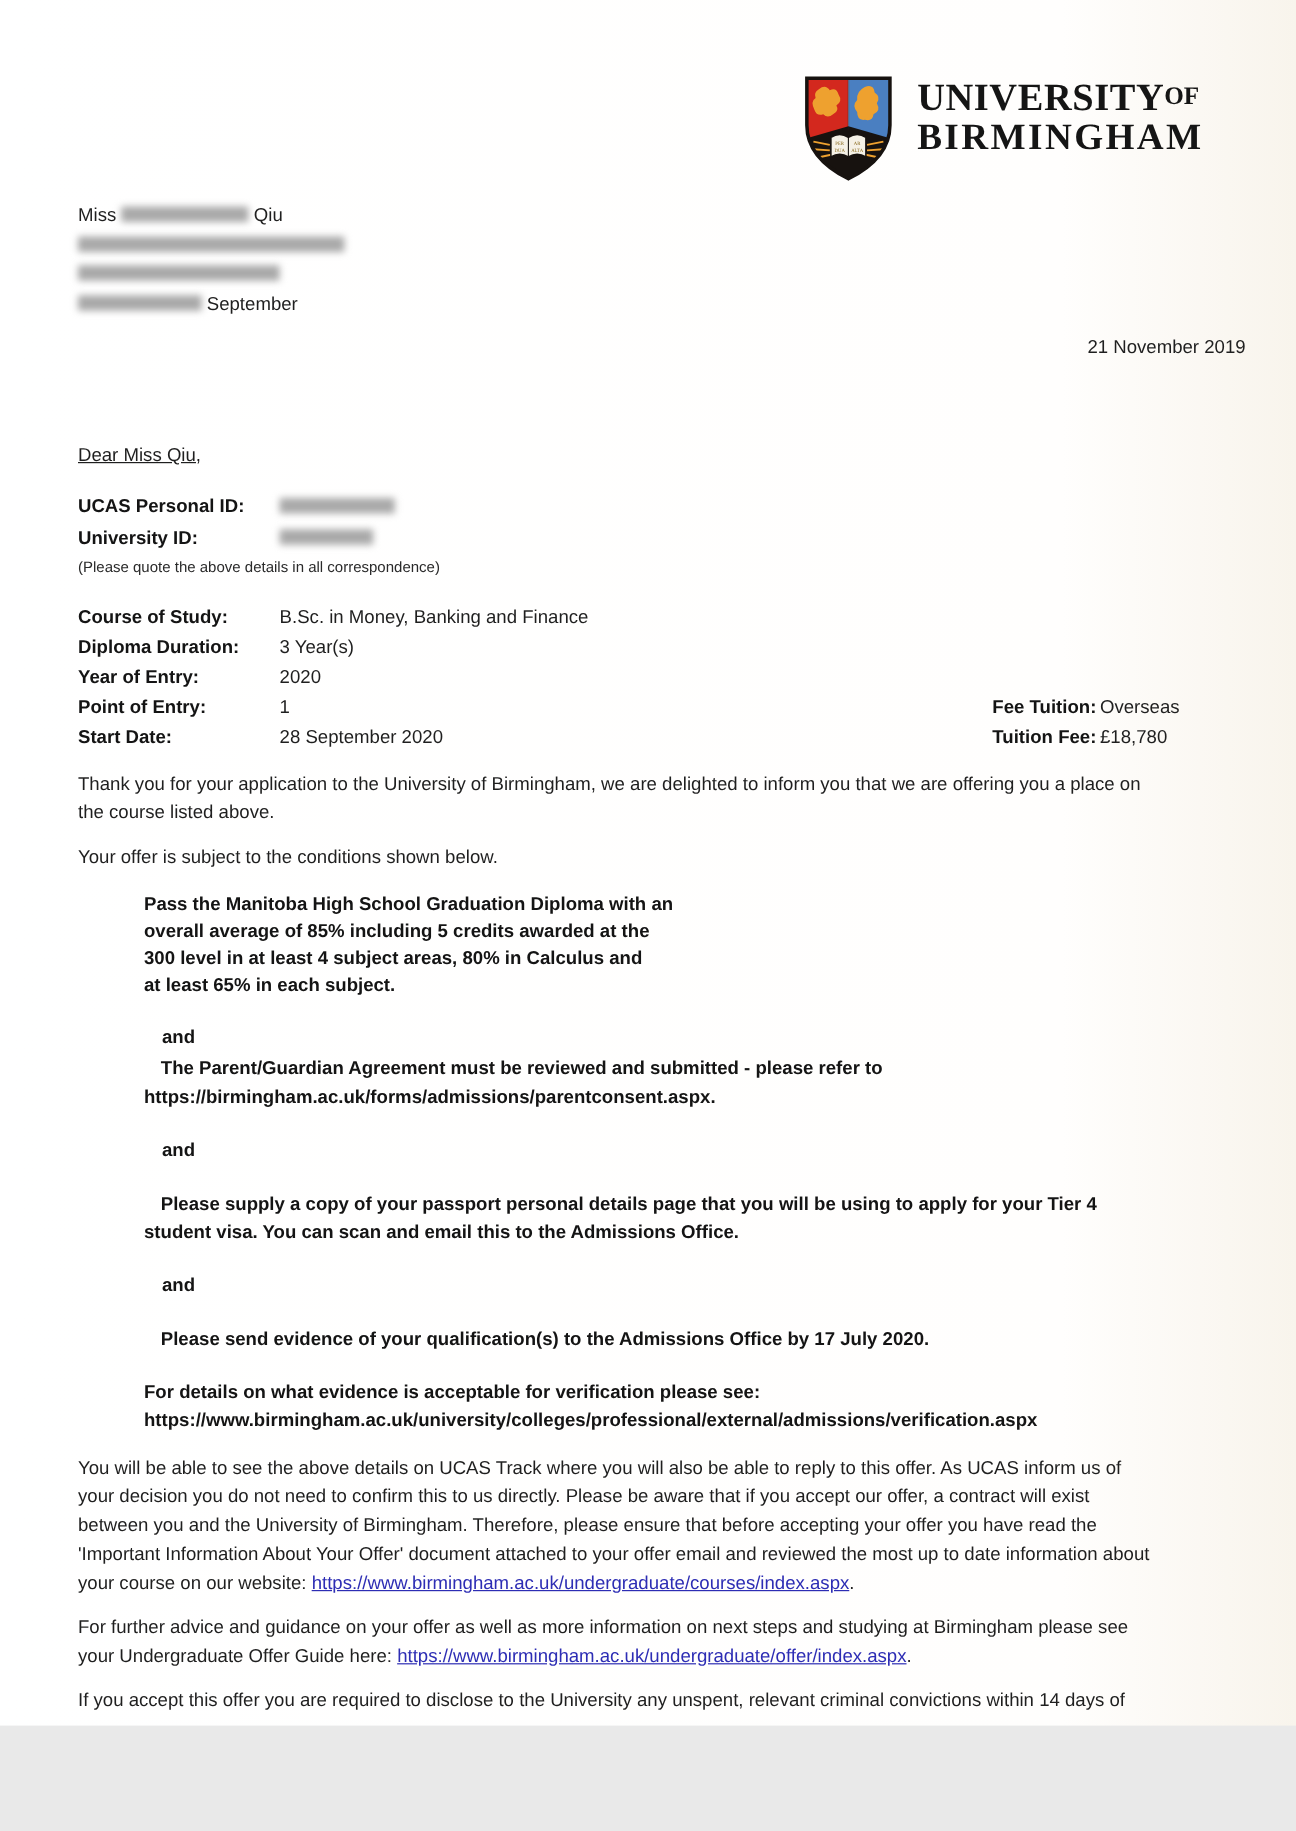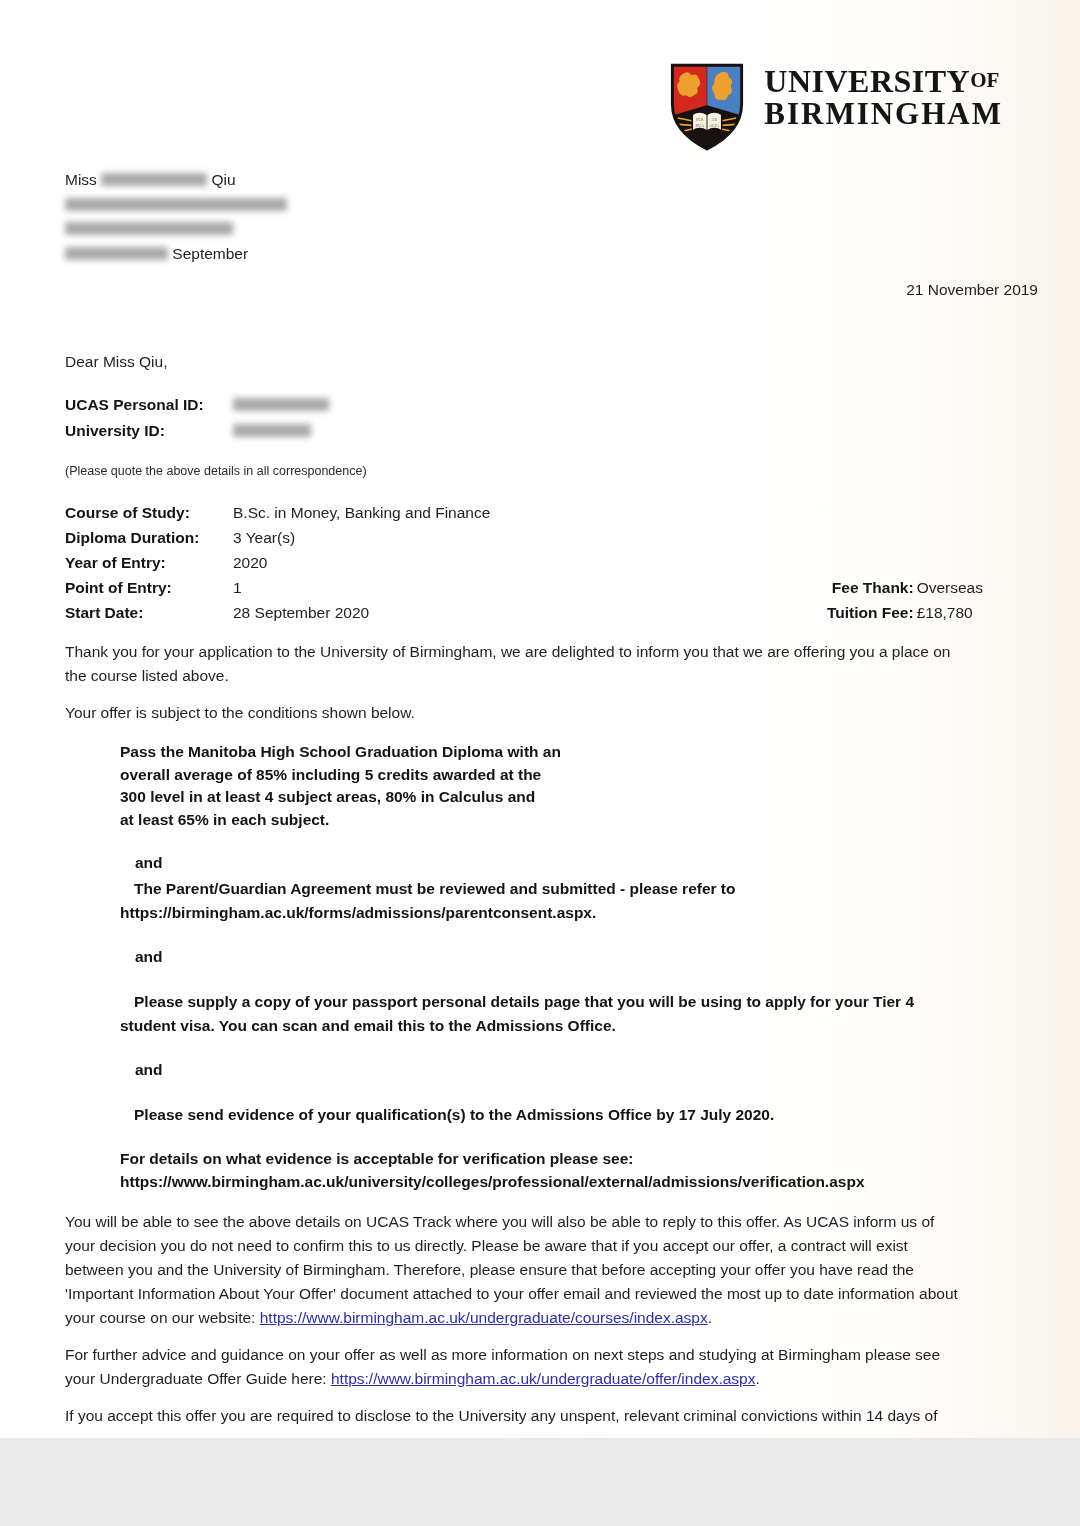--- a/index.html
+++ b/index.html
@@ -23,25 +23,25 @@
   .logo{display:flex;align-items:flex-start;gap:16px;}
   .wordmark{font-family:"Liberation Serif", serif;font-weight:700;color:#151515;padding-top:2px;}
   .wm-line1{font-size:32px;line-height:32px;letter-spacing:0.5px;}
   .wm-of{font-size:21px;vertical-align:5px;letter-spacing:0;}
   .wm-line2{font-size:31px;line-height:33px;letter-spacing:2px;}
   
   .address{margin-top:14px;line-height:24.5px;}
   .redact{display:inline-block;background:#a9a9a9;filter:blur(3px);border-radius:1px;height:13px;vertical-align:-1px;}
   
   .date{text-align:right;margin-top:15px;padding-right:17px;}
-  .salutation{margin-top:54px;}
+  .salutation{margin-top:72px;text-decoration:underline;}
   
   .ref-table{margin-top:21px;line-height:26px;}
   .row-label{display:inline-block;width:168px;font-weight:700;color:#141414;}
-  .note{margin-top:20px;font-size:12.5px;color:#2a2a2a;}
+  .note{margin-top:4px;font-size:12.5px;color:#2a2a2a;}
   .course-table{margin-top:22px;line-height:25px;position:relative;width:905px;}
   .fee-block{position:absolute;right:-13px;bottom:0;line-height:25px;}
   .fee-label{display:inline-block;min-width:94px;text-align:right;font-weight:700;color:#141414;margin-right:3px;}
   
   .para{margin:0;line-height:24px;white-space:pre-line;}
   .p-intro{margin-top:15px;}
   .p-subject{margin-top:13px;}
   .p-ucas{margin-top:17px;}
   .p-guide{margin-top:13px;}
   .p-criminal{margin-top:13px;}
@@ -118,21 +118,21 @@
   </div>
   <div class="note">(Please quote the above details in all correspondence)</div>
 
   <div class="course-table">
     <div><span class="row-label">Course of Study:</span><span>B.Sc. in Money, Banking and Finance</span></div>
     <div><span class="row-label">Diploma Duration:</span><span>3 Year(s)</span></div>
     <div><span class="row-label">Year of Entry:</span><span>2020</span></div>
     <div><span class="row-label">Point of Entry:</span><span>1</span></div>
     <div><span class="row-label">Start Date:</span><span>28 September 2020</span></div>
     <div class="fee-block">
-      <div><span class="fee-label">Fee Thank:</span><span>Overseas</span></div>
+      <div><span class="fee-label">Fee Tuition:</span><span>Overseas</span></div>
       <div><span class="fee-label">Tuition Fee:</span><span>£18,780</span></div>
     </div>
   </div>
 
   <p class="para p-intro">Thank you for your application to the University of Birmingham, we are delighted to inform you that we are offering you a place on
 the course listed above.</p>
   <p class="para p-subject">Your offer is subject to the conditions shown below.</p>
 
   <div class="conditions">
     <p class="cond cond-1">Pass the Manitoba High School Graduation Diploma with an

